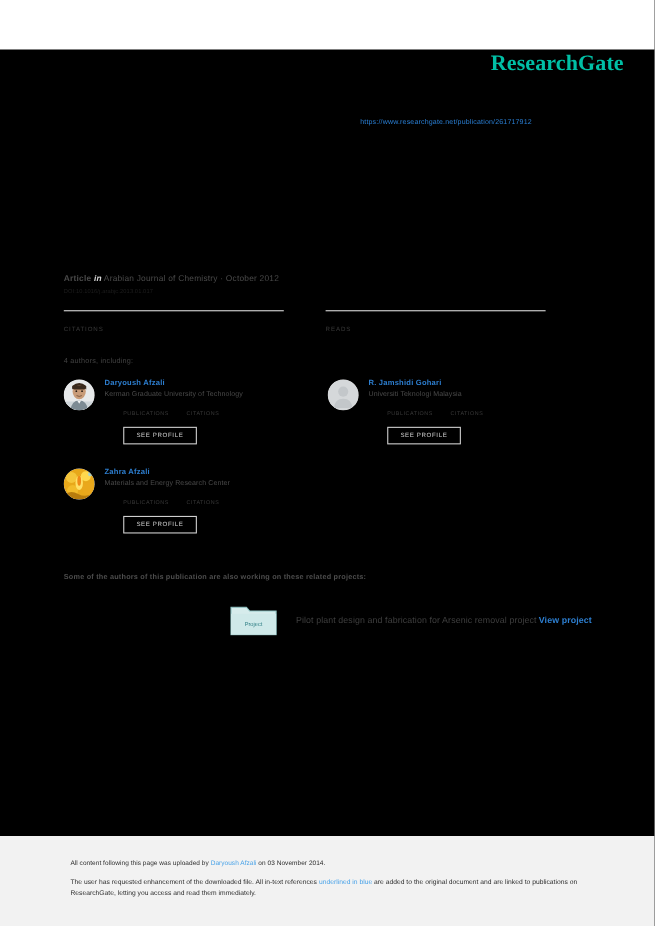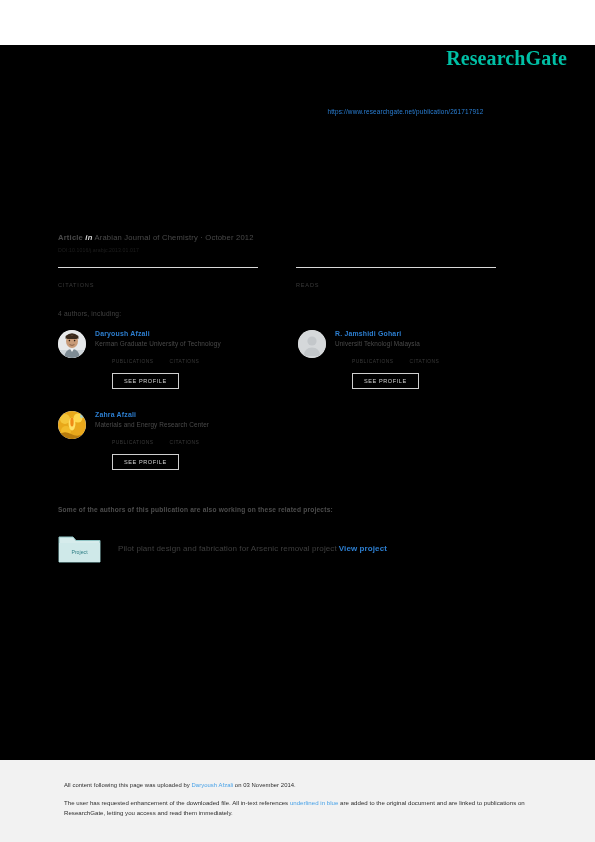--- a/index.html
+++ b/index.html
@@ -70,21 +70,21 @@
   }
   .url-line .url-inner {
     display: inline-block;
     transform: translateX(108px);
   }
 
   
   .content {
     position: absolute;
     left: 58px;
-    top: 233px;
+    top: 248px;
     width: 480px;
   }
 
   .article-line {
     font-size: 7.6px;
     color: #3b3b3b;
     letter-spacing: 0.2px;
     margin: 0 0 5px 0;
     white-space: nowrap;
   }
@@ -205,20 +205,21 @@
     margin-top: 14px;
     font-size: 6.6px;
     font-weight: bold;
     color: #4d4d4d;
     letter-spacing: 0.2px;
   }
   .project-row {
     margin-top: 20px;
     display: flex;
     align-items: center;
+    justify-content: flex-end;
   }
   .folder-icon {
     width: 43px; height: 30px;
     flex: 0 0 43px;
     margin-right: 17px;
     position: relative;
   }
   .folder-icon svg { display:block; }
   .project-text {
     font-size: 8px;

